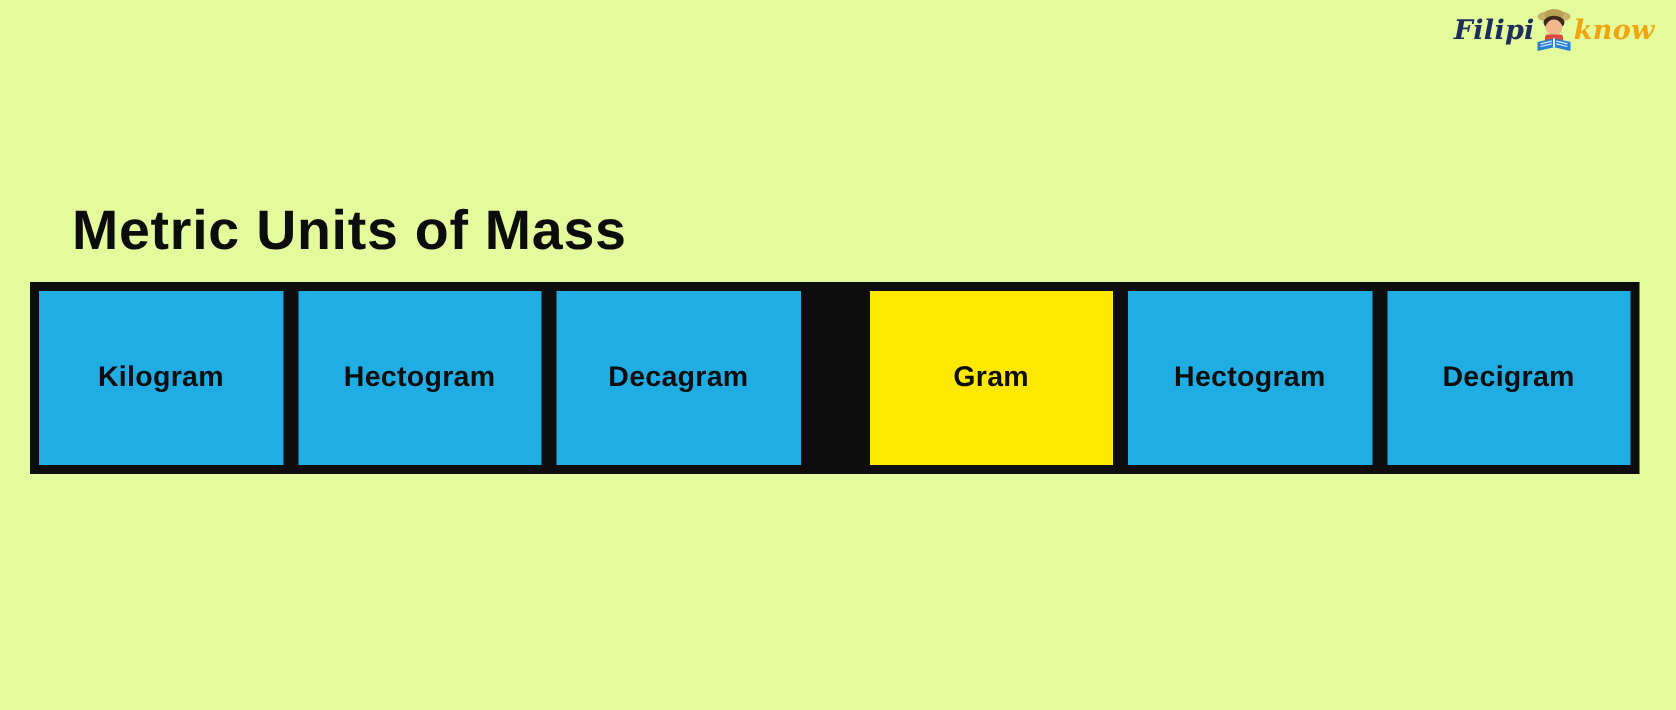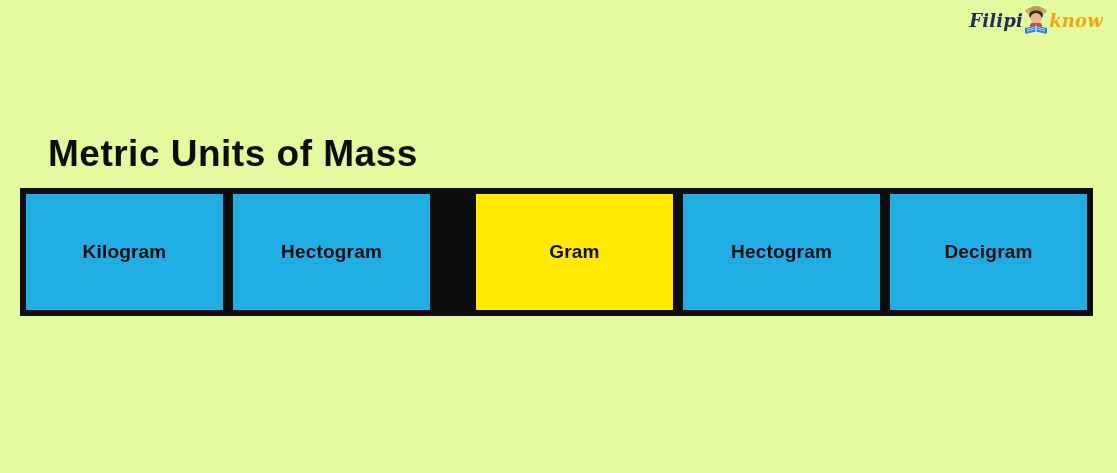--- a/index.html
+++ b/index.html
@@ -108,16 +108,17 @@
     </svg>
   </span>
   <span class="word word-know">know</span>
 </div>
 
 <h1 class="title">Metric Units of Mass</h1>
 
 <div class="units-row">
   <div class="unit-box">Kilogram</div>
   <div class="unit-box">Hectogram</div>
+  <div class="unit-box">Decagram</div>
   <div class="unit-box highlight">Gram</div>
   <div class="unit-box">Hectogram</div>
   <div class="unit-box">Decigram</div>
 </div>
 
 </body></html>

